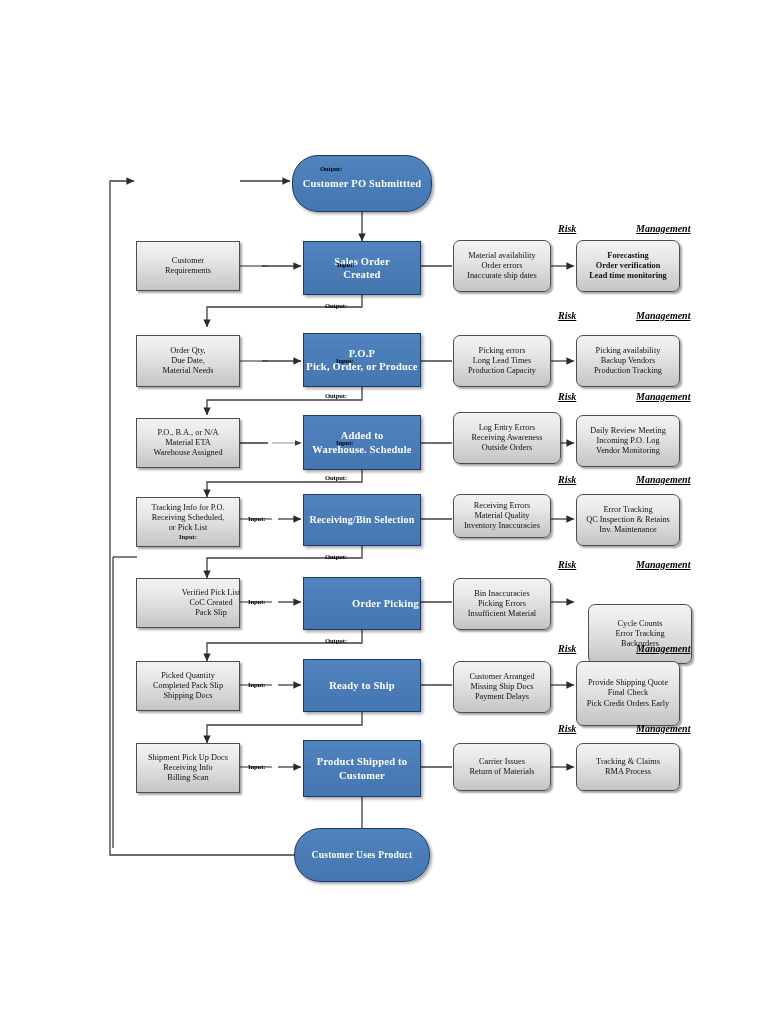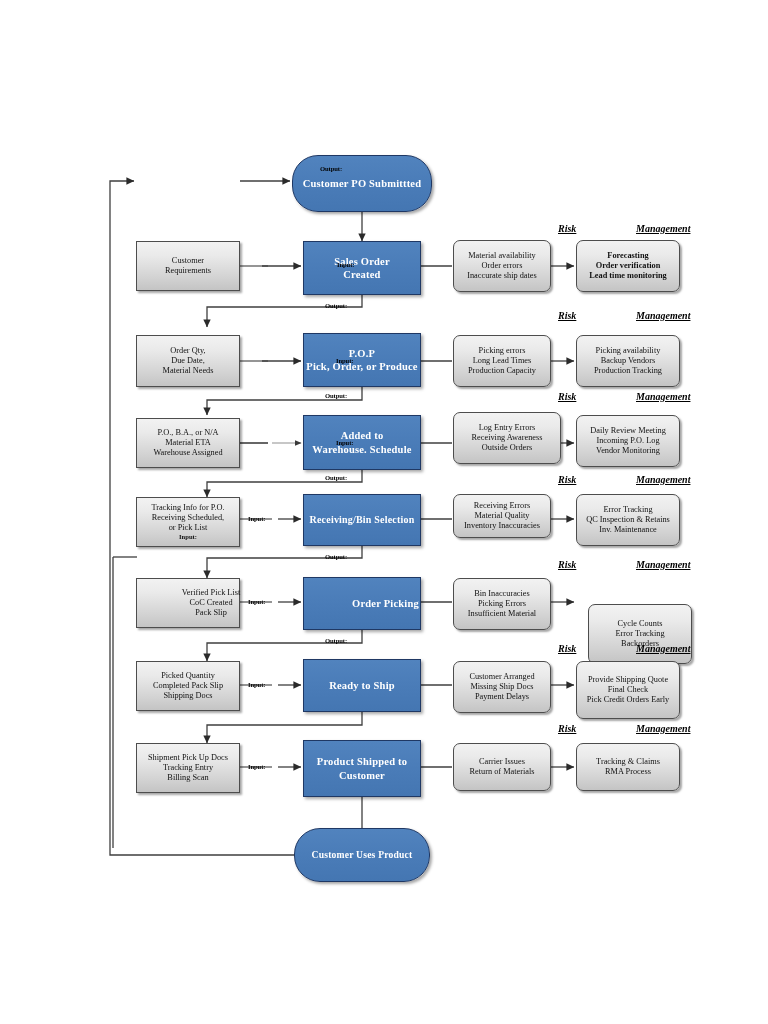--- a/index.html
+++ b/index.html
@@ -312,35 +312,35 @@
   </div>
   <div class="cap" style="left:248px;top:681px;">Input:</div>
 
   <div class="gbox rnd" style="left:453px;top:661px;width:98px;height:52px;">
     <div>
       <span class="ln">Customer Arranged</span>
       <span class="ln">Missing Ship Docs</span>
       <span class="ln">Payment Delays</span>
     </div>
   </div>
-  <div class="gbox rnd" style="left:576px;top:661px;width:104px;height:58px;font-family:Liberation Serif, serif;">
+  <div class="gbox rnd" style="left:576px;top:661px;width:104px;height:65px;font-family:Liberation Serif, serif;">
     <div>
       <span class="ln">Provide Shipping Quote</span>
       <span class="ln">Final Check</span>
       <span class="ln">Pick Credit Orders Early</span>
     </div>
   </div>
 
   <div class="hdr" style="left:558px;top:723px;">Risk</div>
   <div class="hdr" style="left:636px;top:723px;">Management</div>
 
   <div class="gbox sq" style="left:136px;top:743px;width:104px;height:50px;">
     <div>
       <span class="ln">Shipment Pick Up Docs</span>
-      <span class="ln">Tracking Entry</span>
+      <span class="ln">Receiving Info</span>
       <span class="ln">Billing Scan</span>
     </div>
   </div>
   <div class="bbox rect" style="left:303px;top:740px;width:118px;height:57px;">
     <div>
       <span class="ln">Product Shipped to</span>
       <span class="ln">Customer</span>
     </div>
   </div>
   <div class="cap" style="left:248px;top:763px;">Input:</div>

